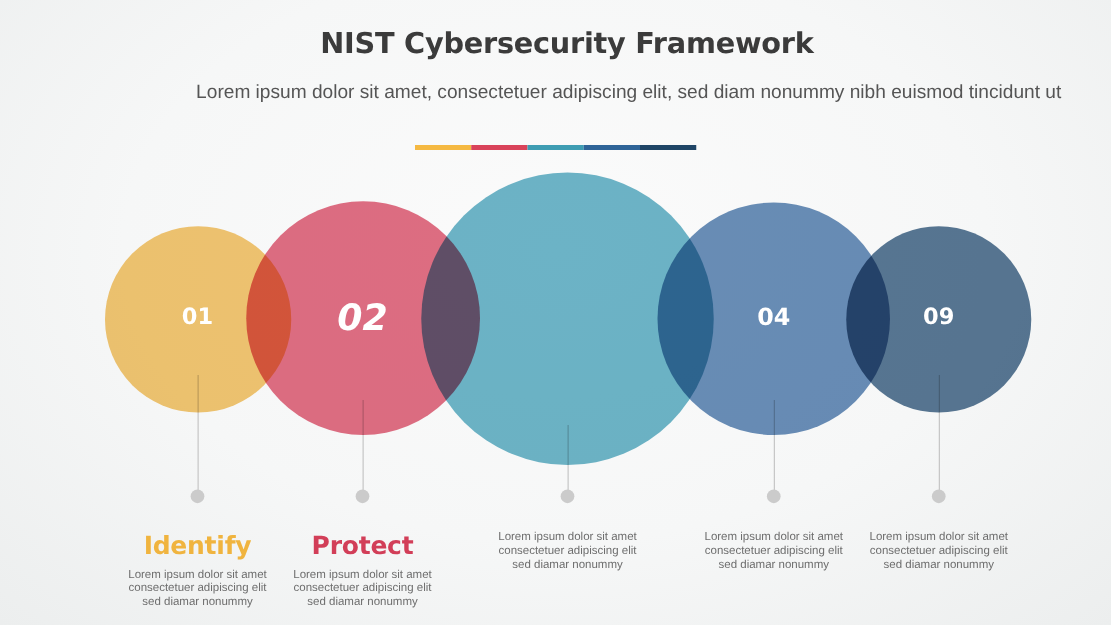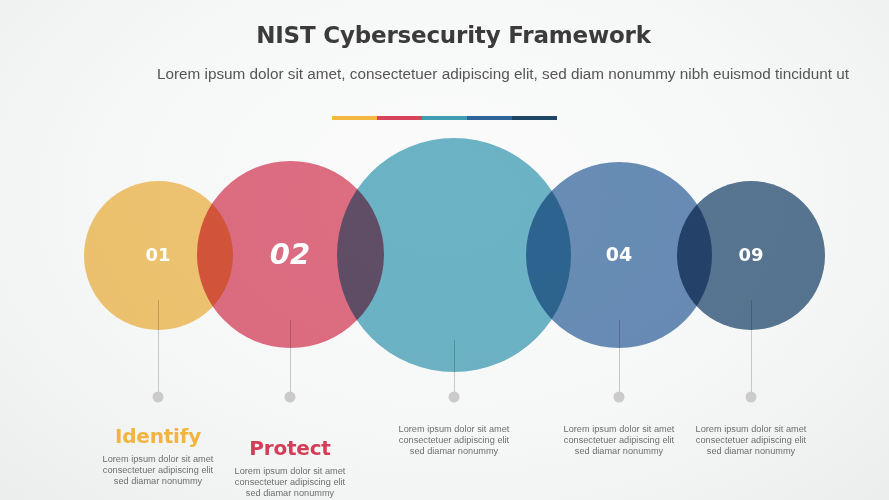--- a/index.html
+++ b/index.html
@@ -94,21 +94,21 @@
   <div class="num" style="left:290px; top:254px; font-size:29px;font-style:italic;">02</div>
   <div class="num" style="left:619px; top:254px; font-size:19px;">04</div>
   <div class="num" style="left:751px; top:254px; font-size:18px;">09</div>
 
   <div class="label" style="left:158px; top:424px;">
     <span class="head" style="color: rgb(240, 180, 63);">Identify</span>
     <span class="desc">Lorem ipsum dolor sit amet</span>
     <span class="desc">consectetuer adipiscing elit</span>
     <span class="desc">sed diamar nonummy</span>
   </div>
-  <div class="label" style="left:290px; top:436px;">
+  <div class="label" style="left:290px; top:424px;">
     <span class="head" style="color: rgb(210, 62, 88);">Protect</span>
     <span class="desc">Lorem ipsum dolor sit amet</span>
     <span class="desc">consectetuer adipiscing elit</span>
     <span class="desc">sed diamar nonummy</span>
   </div>
   <div class="label" style="left:454px; top:424px;">
     <span class="desc">Lorem ipsum dolor sit amet</span>
     <span class="desc">consectetuer adipiscing elit</span>
     <span class="desc">sed diamar nonummy</span>
   </div>

